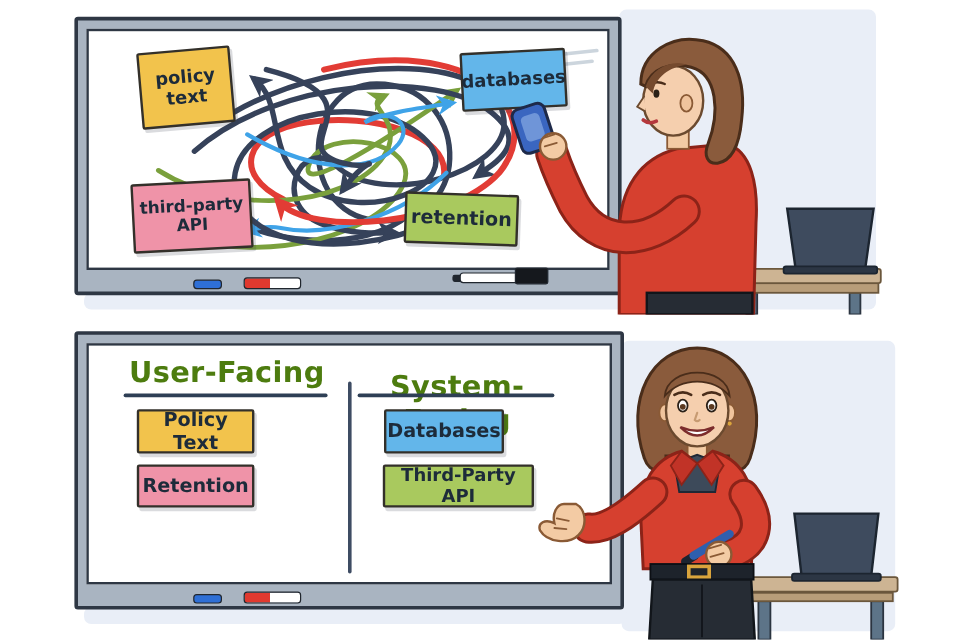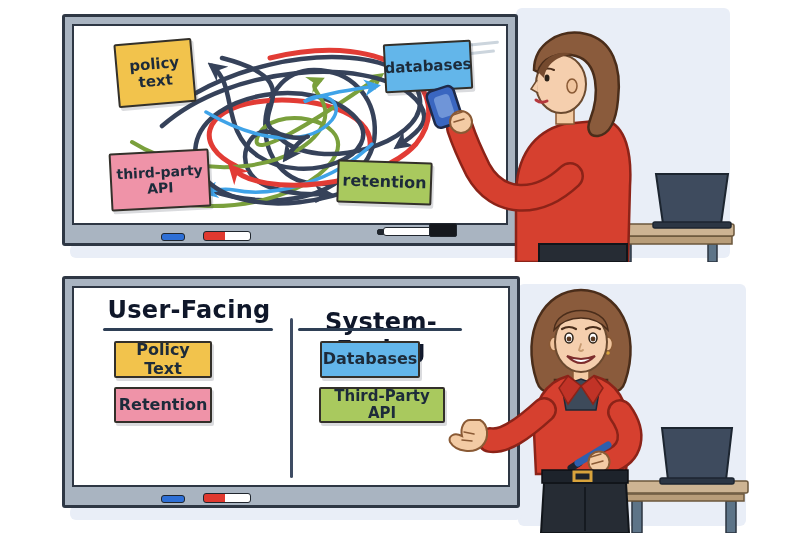--- a/index.html
+++ b/index.html
@@ -25,21 +25,21 @@
     border:2px solid #33302a;border-radius:2px;text-align:center;
     font-weight:600;white-space:pre-line;line-height:1.15;
     box-shadow:2px 3px 0 rgba(50,55,70,.18);box-sizing:border-box;z-index:3;
   }
   .note.yellow{background:#f2c34c;}
   .note.pink{background:#ef93a8;}
   .note.blue{background:#63b6ea;}
   .note.green{background:#a9c95e;}
   
   .col-header{
-    position:absolute;font-size:24px;font-weight:700;color:#0f172a;
+    position:absolute;font-size:24px;font-weight:700;color:#4d7c0f;
     letter-spacing:.3px;text-align:center;z-index:3;
   }
   .underline{position:absolute;height:3px;background:#2e3f55;border-radius:2px;z-index:3;}
   .divider{position:absolute;width:3px;background:#3e4c63;border-radius:2px;z-index:3;}
   
   .marker{position:absolute;box-sizing:border-box;border:1.5px solid #20262e;border-radius:3px;}
   .marker.blue-m{width:24px;height:8px;background:#2e6fd6;}
   .marker.redwhite{width:48px;height:10px;background:linear-gradient(90deg,#e0392f 0 45%,#ffffff 45% 100%);}
   .marker.body-white{width:52px;height:9px;background:#ffffff;}
   .marker.tip-dark{width:9px;height:6px;background:#20262e;border-radius:2px;}

